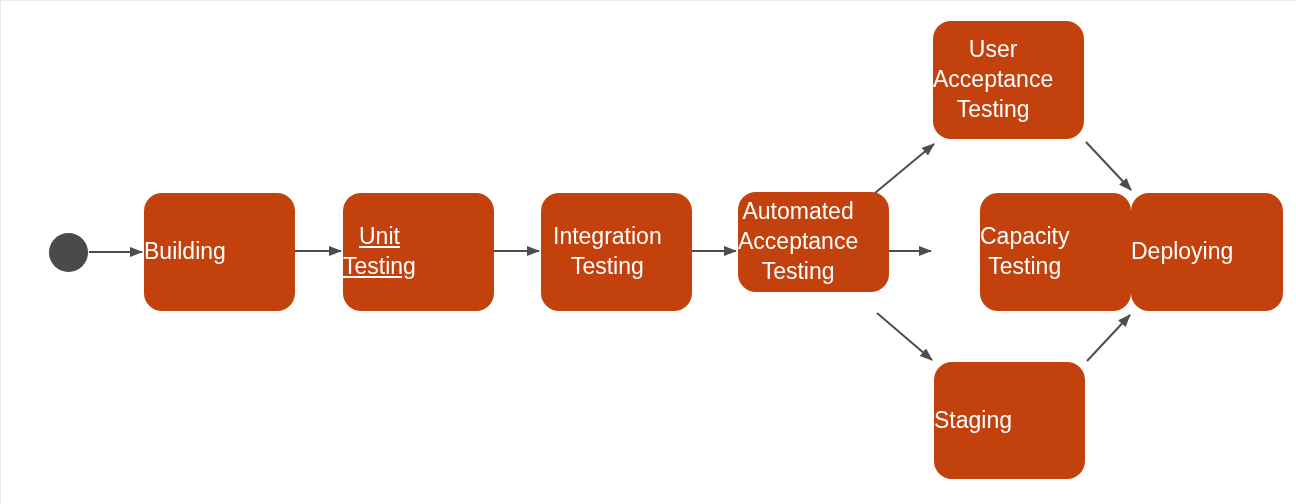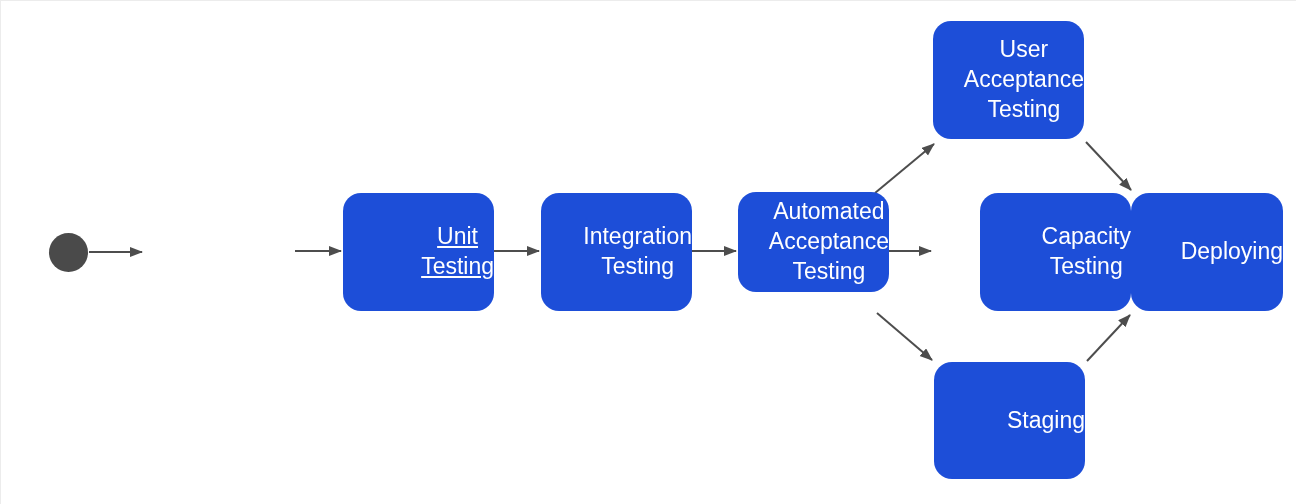--- a/index.html
+++ b/index.html
@@ -23,26 +23,26 @@
     left: 0;
     top: 0;
     width: 1296px;
     height: 504px;
   }
   .node {
     position: absolute;
     width: 151px;
     height: 118px;
     box-sizing: border-box;
-    background: #1d4ed8;
+    background: #c2410c;
     border-radius: 18px;
     color: #ffffff;
     display: flex;
     align-items: center;
-    justify-content: flex-end;
+    justify-content: flex-start;
     text-align: center;
     font-size: 23px;
     line-height: 1.3;
   }
   .node span {
     white-space: pre-line;
   }
   .n-building    { left: 143px;  top: 192px; }
   .n-unit        { left: 342px;  top: 192px; text-decoration: underline; }
   .n-integration { left: 540px;  top: 192px; padding-left: 12px; }
@@ -89,20 +89,23 @@
     <line x1="874" y1="192" x2="933" y2="143" stroke="#4d4d4d" stroke-width="2" marker-end="url(#ah)"></line>
     <line x1="888" y1="250" x2="930" y2="250" stroke="#4d4d4d" stroke-width="2" marker-end="url(#ah)"></line>
     <line x1="876" y1="312" x2="931" y2="359" stroke="#4d4d4d" stroke-width="2" marker-end="url(#ah)"></line>
     <line x1="1085" y1="141" x2="1130" y2="189" stroke="#4d4d4d" stroke-width="2" marker-end="url(#ah)"></line>
     <line x1="1084" y1="250" x2="1128" y2="250" stroke="#4d4d4d" stroke-width="2" marker-end="url(#ah)"></line>
     <line x1="1086" y1="360" x2="1129" y2="314" stroke="#4d4d4d" stroke-width="2" marker-end="url(#ah)"></line>
   </svg>
 
   <div class="start-dot"></div>
 
+  <div class="node n-building">
+    <span>Building</span>
+  </div>
   <div class="node n-unit">
     <span>Unit
 Testing</span>
   </div>
   <div class="node n-integration">
     <span>Integration
 Testing</span>
   </div>
   <div class="node n-aat">
     <span>Automated

